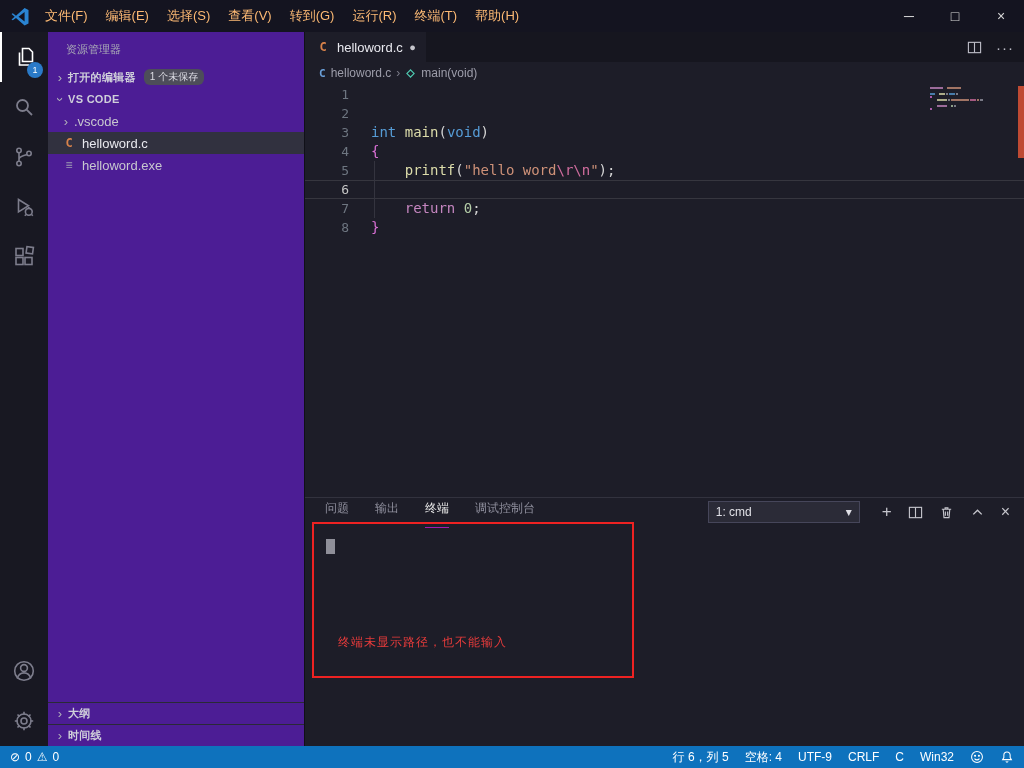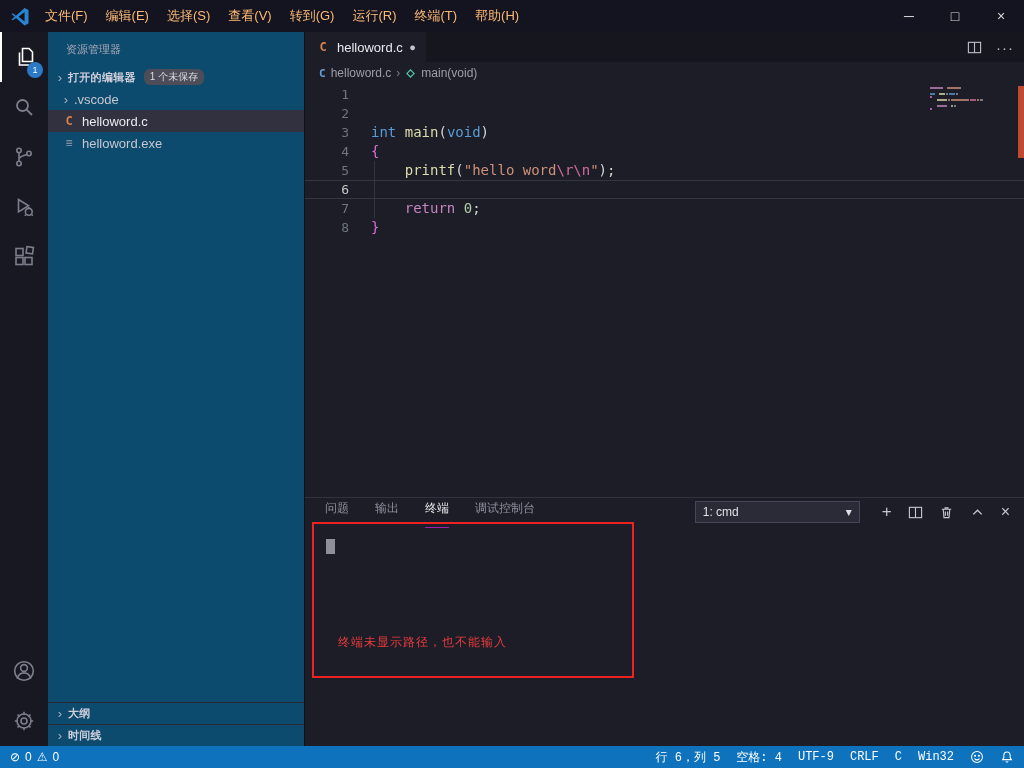--- a/index.html
+++ b/index.html
@@ -21,21 +21,21 @@
   .main { display:flex; height:714px; }
   
   .activitybar { width:48px; background:#181822; display:flex; flex-direction:column; align-items:center; position:relative; flex-shrink:0; }
   .ab-item { width:48px; height:50px; display:flex; align-items:center; justify-content:center; color:#7d7d8c; position:relative; }
   .ab-item.active { color:#ffffff; border-left:2px solid #ffffff; }
   .ab-item svg { width:24px; height:24px; }
   .ab-badge { position:absolute; left:25px; top:30px; min-width:16px; height:16px; border-radius:8px; background:#2a7ac8;
     color:#fff; font-size:9px; display:flex; align-items:center; justify-content:center; padding:0 4px; }
   .ab-bottom { margin-top:auto; display:flex; flex-direction:column; align-items:center; }
   
-  .sidebar { width:256px; background:#0c4a6e; position:relative; flex-shrink:0; font-size:13px; }
+  .sidebar { width:256px; background:#4c1d95; position:relative; flex-shrink:0; font-size:13px; }
   .sb-title { height:34px; line-height:34px; padding-left:18px; font-size:11px; color:#a9a9b6; }
   .sb-row { height:22px; display:flex; align-items:center; color:#c7c7cf; cursor:default; }
   .sb-row.selected { background:#31313f; color:#e9e9ef; }
   .chev { width:16px; text-align:center; font-size:13px; color:#b0b0ba; display:inline-block; }
   .chev.down { transform:rotate(90deg); }
   .sb-section-label { font-size:11px; font-weight:bold; color:#cfcfda; letter-spacing:.3px; }
   .sb-badge { background:#4d4d59; border-radius:6px; padding:1px 6px; font-size:10px; margin-left:8px; color:#dddde4; font-weight:normal; }
   .file-icon-c { width:16px; text-align:center; color:#d8824a; font-weight:bold; font-family:"DejaVu Sans Mono",monospace; font-size:12px; margin-right:5px; }
   .file-icon-exe { width:16px; text-align:center; color:#9e9eb3; font-size:12px; margin-right:5px; }
   .sb-bottom { position:absolute; left:0; right:0; bottom:0; }
@@ -69,34 +69,34 @@
   .mm-seg { height:2px; display:inline-block; opacity:.75; }
   .overview-marker { position:absolute; right:0; top:2px; width:6px; height:72px; background:#bf4a33; }
   
   .panel { height:249px; border-top:1px solid #32323e; display:flex; flex-direction:column; position:relative; flex-shrink:0; }
   .panel-header { height:28px; display:flex; align-items:center; padding:0 14px 0 20px; flex-shrink:0; }
   .panel-tabs { display:flex; gap:26px; font-size:12px; }
   .panel-tab { color:#8f8f9d; padding:4px 0 10px 0; }
   .panel-tab.active { color:#e7e7e7; border-bottom:1px solid #a21caf; }
   .panel-controls { margin-left:auto; display:flex; align-items:center; gap:16px; color:#c5c5cc; }
   .panel-controls svg { width:15px; height:15px; }
-  .terminal-select { width:165px; height:22px; background:#2b2b37; border:1px solid #46465a; display:flex; align-items:center;
+  .terminal-select { width:152px; height:22px; background:#2b2b37; border:1px solid #46465a; display:flex; align-items:center;
     justify-content:space-between; padding:0 7px; font-size:12px; color:#e0e0e6; margin-right:6px; }
   .plus-glyph { font-size:17px; color:#c5c5cc; }
   .close-glyph { font-size:16px; color:#c5c5cc; }
   .terminal-body { flex:1; position:relative; font-family:"DejaVu Sans Mono",monospace; }
   .term-cursor { position:absolute; left:21px; top:13px; width:9px; height:15px; background:#8f8f99; }
   .annotation-box { position:absolute; left:7px; top:24px; width:322px; height:156px; border:2px solid #ee2222; z-index:5; }
   .annotation-text { position:absolute; left:24px; top:110px; font-size:12px; color:#e73b3b; letter-spacing:1px; white-space:nowrap; }
   
   .statusbar { height:22px; background:#0e72bd; color:#ffffff; display:flex; align-items:center; font-size:12px; padding:0 10px; }
   .sbar-left { display:flex; align-items:center; gap:5px; }
   .sbar-left .icon-glyph { font-size:12px; }
   .sbar-right { margin-left:auto; display:flex; align-items:center; gap:16px; }
-  .sbar-item { white-space:nowrap;font-family:Liberation Mono, monospace; }
+  .sbar-item { white-space:nowrap; }
   .sbar-right svg { width:14px; height:14px; display:block; }
 </style>
 </head>
 <body>
 
 <div class="window">
 
   <div class="titlebar">
     <svg class="vscode-logo" viewBox="0 0 24 24">
       <path d="M17.5 2.5 L7.2 11.6 L3.4 8.7 L1.8 9.6 L5.6 12.9 L1.8 16.2 L3.4 17.2 L7.2 14.3 L17.5 23.3 L22.2 20.9 L22.2 4.9 Z M17.5 7.2 L17.5 18.6 L10.2 12.9 Z" fill="#2a84d2"></path>
@@ -174,20 +174,24 @@
         </div>
       </div>
     </div>
 
     <div class="sidebar">
       <div class="sb-title">资源管理器</div>
       <div class="sb-row" style="padding-left:4px;">
         <span class="chev">›</span>
         <span class="sb-section-label">打开的编辑器</span>
         <span class="sb-badge">1 个未保存</span>
+      </div>
+      <div class="sb-row" style="padding-left:4px;">
+        <span class="chev down">›</span>
+        <span class="sb-section-label">VS CODE</span>
       </div>
       <div class="sb-row" style="padding-left:10px;">
         <span class="chev">›</span>
         <span>.vscode</span>
       </div>
       <div class="sb-row selected" style="padding-left:13px;">
         <span class="file-icon-c">C</span>
         <span>helloword.c</span>
       </div>
       <div class="sb-row" style="padding-left:13px;">

